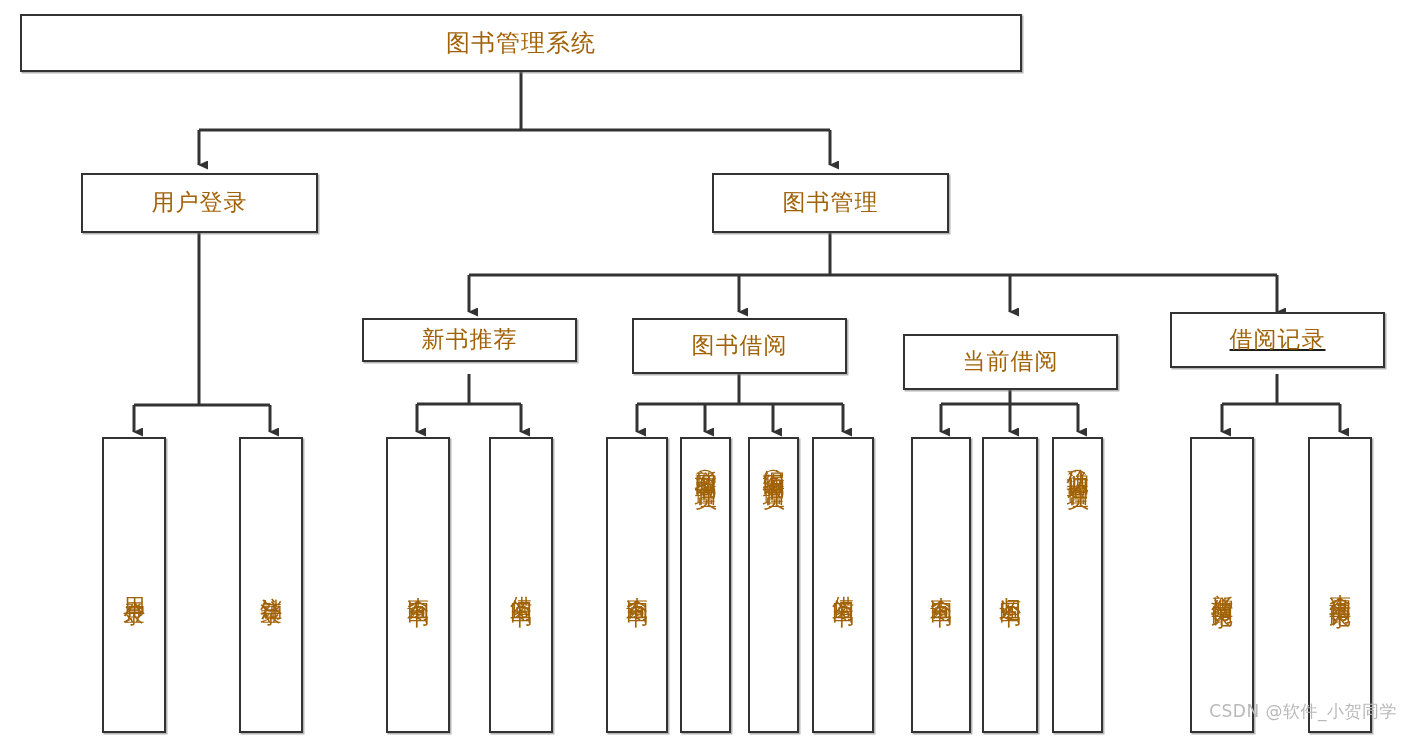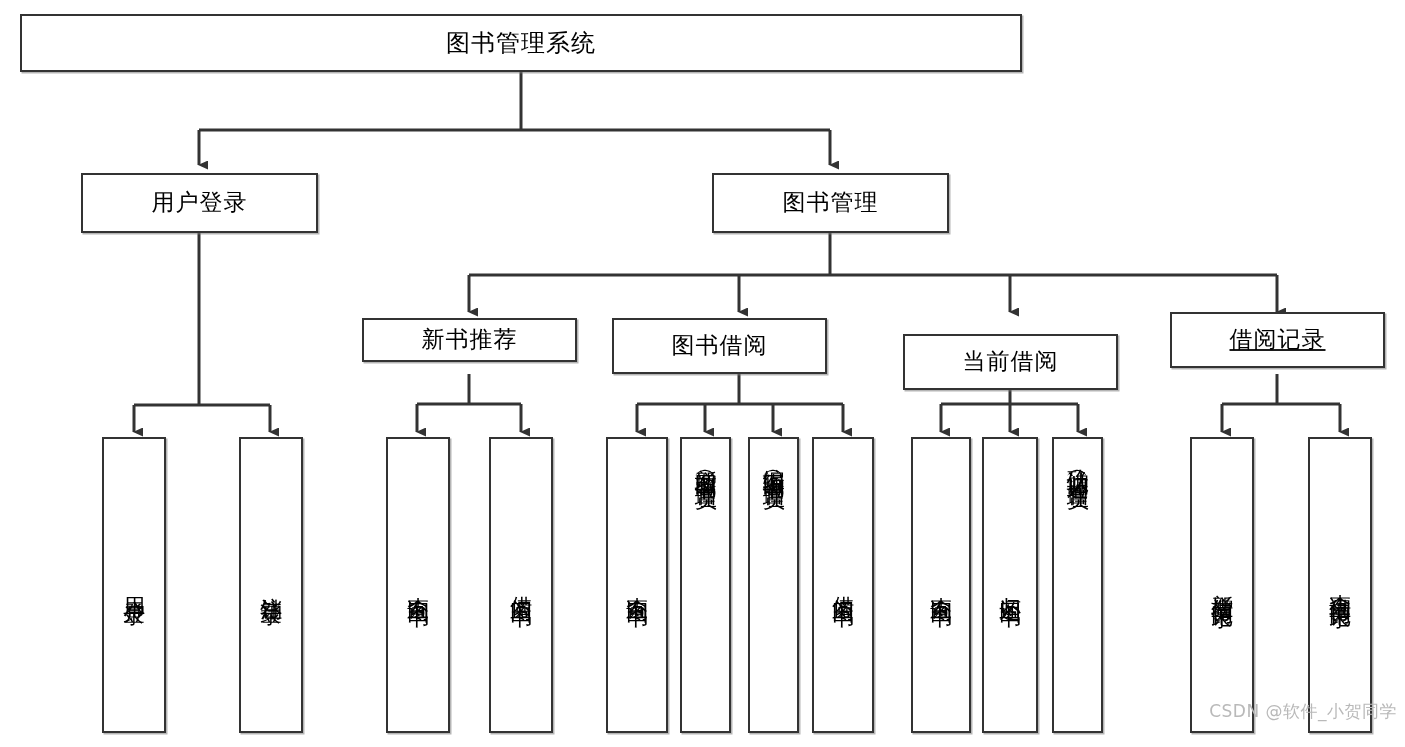--- a/index.html
+++ b/index.html
@@ -35,21 +35,21 @@
     display: flex;
     align-items: center;
     justify-content: center;
     z-index: 2;
   }
   .node .label {
     display: block;
     text-align: center;
     line-height: 1.12;
     letter-spacing: 1px;
-    color: #000000;
+    color: #a16207;
   }
   .node.horizontal .label {
     writing-mode: horizontal-tb;
     font-size: 23px;
   }
   .node.vertical .label {
     writing-mode: vertical-rl;
     text-orientation: upright;
     font-size: 22px;
     letter-spacing: 3px;
@@ -136,21 +136,21 @@
   <div class="node horizontal" style="left:81px; top:173px; width:237px; height:60px;">
     <span class="label">用户登录</span>
   </div>
   <div class="node horizontal" style="left:712px; top:173px; width:237px; height:60px;">
     <span class="label">图书管理</span>
   </div>
 
   <div class="node horizontal" style="left:362px; top:318px; width:215px; height:44px;">
     <span class="label">新书推荐</span>
   </div>
-  <div class="node horizontal" style="left:612px; top:318px; width:215px; height:56px;">
+  <div class="node horizontal" style="left:632px; top:318px; width:215px; height:56px;">
     <span class="label">图书借阅</span>
   </div>
   <div class="node horizontal" style="left:903px; top:334px; width:215px; height:56px;">
     <span class="label">当前借阅</span>
   </div>
   <div class="node horizontal" style="left:1170px; top:312px; width:215px; height:56px;text-decoration:underline;">
     <span class="label">借阅记录</span>
   </div>
 
   <div class="node vertical centered" style="left:102px; top:437px; width:64px; height:296px;">

